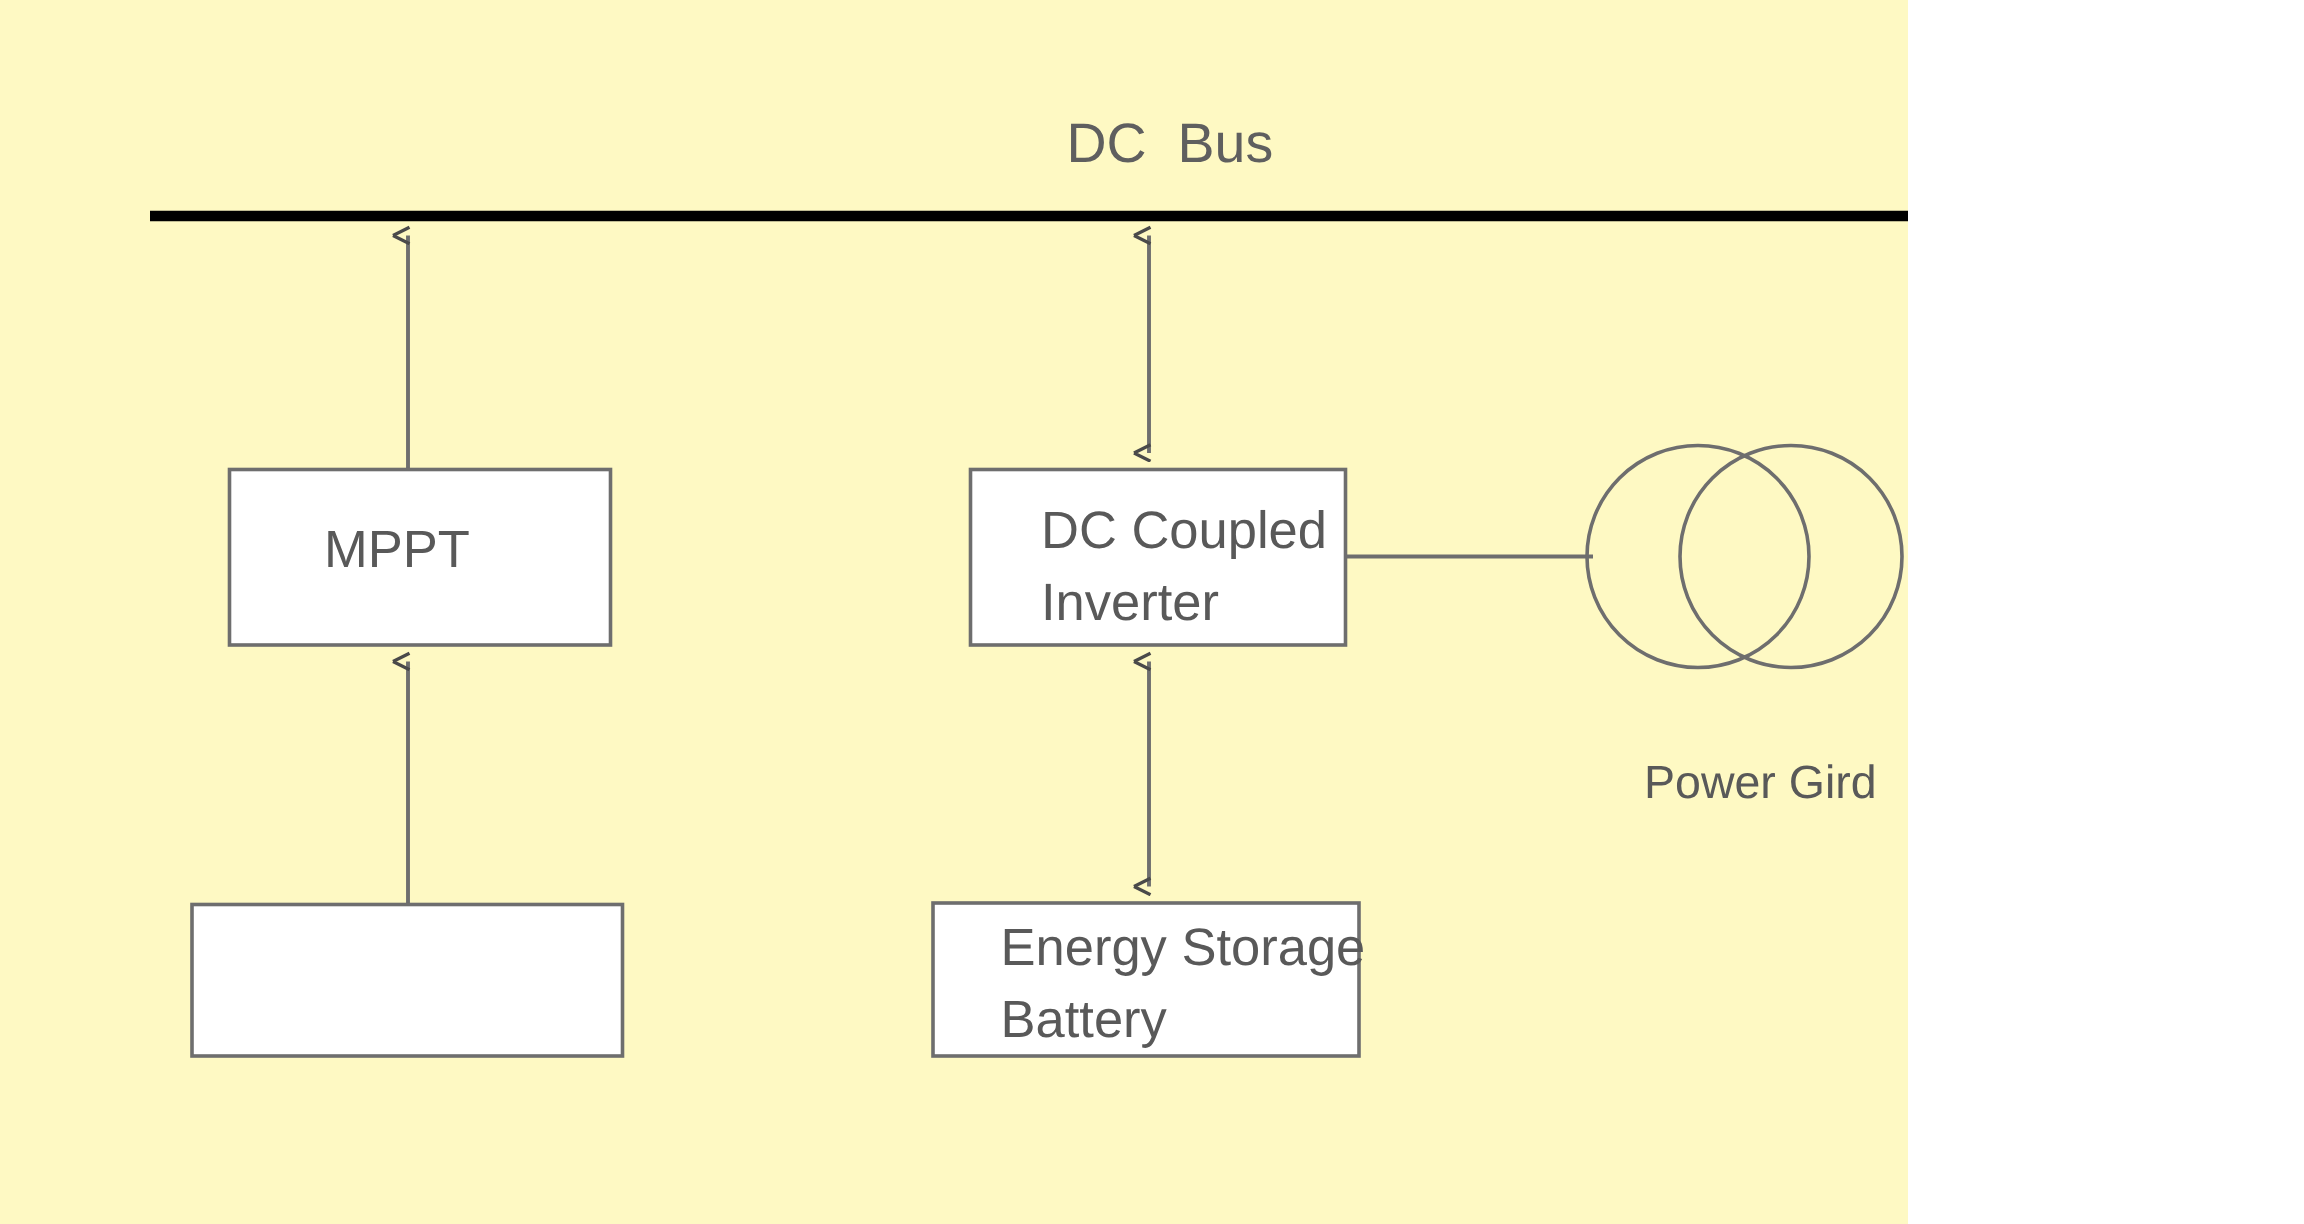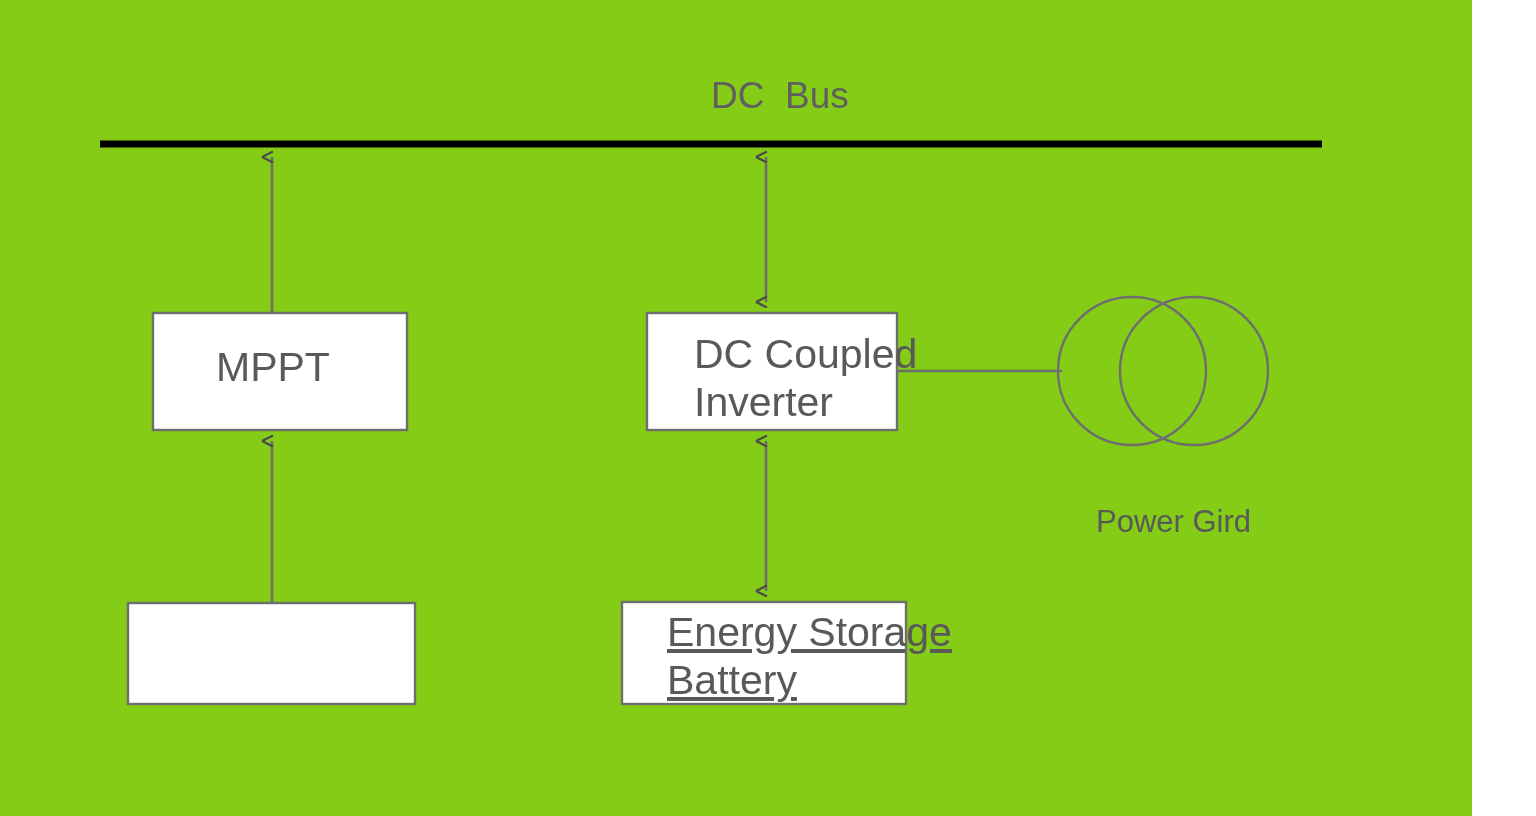--- a/index.html
+++ b/index.html
@@ -6,37 +6,37 @@
   html, body {
     margin: 0;
     padding: 0;
     background: #ffffff;
   }
   body {
     font-family: "Liberation Sans", sans-serif;
   }
   #canvas {
     position: relative;
-    width: 1472px;
+    width: 1272px;
     height: 816px;
-    background: #84cc16;
+    background: #fef9c3;
     overflow: hidden;
   }
   .diagram-svg {
     position: absolute;
     left: 0;
     top: 0;
     width: 1536px;
     height: 816px;
   }
   .node-label {
     position: absolute;
     color: #595959;
     font-family: "Liberation Sans", sans-serif;
-    font-size: 41px;
+    font-size: 35px;
     line-height: 48px;
     white-space: pre;
     letter-spacing: 0px;
   }
   .title-label {
     position: absolute;
     color: #5f5f5f;
     font-family: "Liberation Sans", sans-serif;
     font-size: 37px;
     line-height: 40px;
@@ -47,21 +47,21 @@
     color: #595959;
     font-family: "Liberation Sans", sans-serif;
     font-size: 31px;
     line-height: 34px;
     white-space: pre;
     margin-top: 13px;
   }
   .label-mppt      { left: 216px; top: 343px; }
   .label-inverter  { left: 694px; top: 330px; }
   .label-solar     { left: 172px; top: 632px; }
-  .label-battery   { left: 667px; top: 608px; text-decoration: underline; }
+  .label-battery   { left: 667px; top: 608px; }
   .label-title     { left: 711px; top: 76px; }
   .label-grid      { left: 1096px; top: 492px; }
 </style>
 </head>
 <body>
 
 <div id="canvas">
 
   <svg class="diagram-svg" viewBox="0 0 1536 816">
     <defs>

